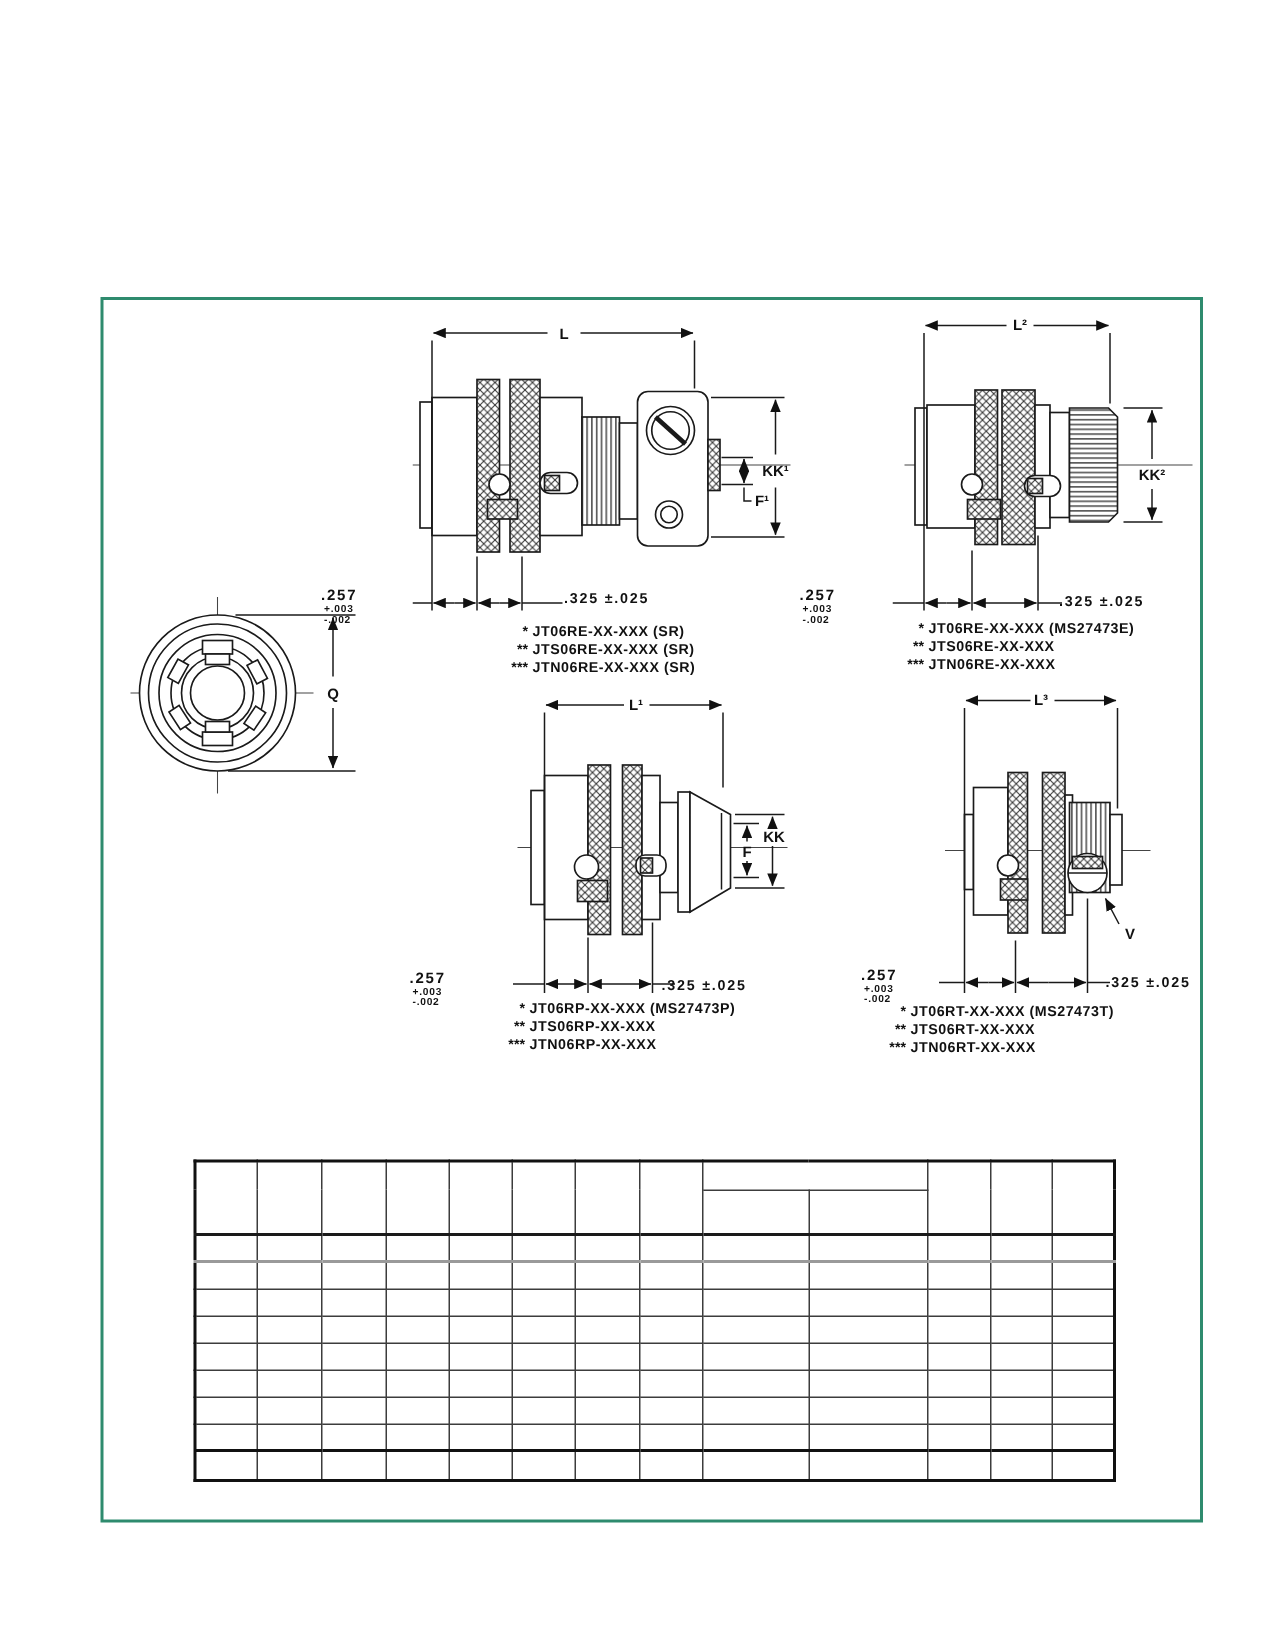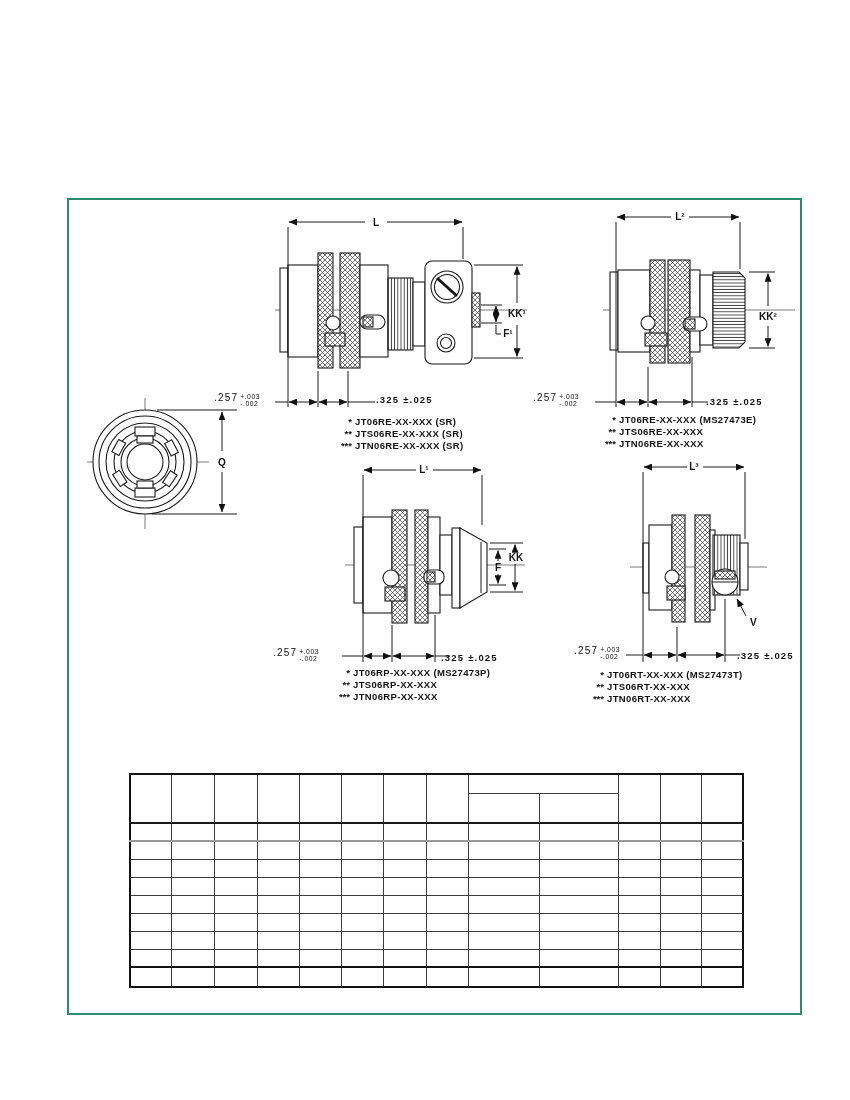--- a/index.html
+++ b/index.html
@@ -13,21 +13,21 @@
   .sxh{fill:url(#xh);stroke:#1a1a1a;stroke-width:1.1;}
   .svr{fill:url(#vr);stroke:#1a1a1a;stroke-width:1.1;}
   .shr{fill:url(#hr);stroke:#1a1a1a;stroke-width:1.1;}
   .dim{fill:none;stroke:#1a1a1a;stroke-width:1;}
   .cl{stroke:#444;stroke-width:0.7;}
   .slot{stroke:#1a1a1a;stroke-width:3;}
   .lbl{font-family:"Liberation Sans",sans-serif;font-weight:bold;font-size:10px;
        fill:#111;text-anchor:middle;}
   .lbl-l{text-anchor:start;}
   
-  .tol{position:absolute;display:flex;align-items:flex-start;font-weight:normal;color:#111;}
+  .tol{position:absolute;display:flex;align-items:flex-start;font-weight:bold;color:#111;flex-direction:column;}
   .tol-main{font-size:10px;letter-spacing:1.2px;line-height:10px;}
   .tol-stack{display:flex;flex-direction:column;font-size:6.8px;line-height:7px;
              margin-left:2px;letter-spacing:0.5px;}
   .tol-stack i{font-style:normal;}
   .tol325{position:absolute;font-size:9.5px;font-weight:bold;letter-spacing:1.2px;color:#111;}
   
   .pn{position:absolute;font-size:9.5px;font-weight:bold;letter-spacing:0.35px;color:#111;}
   .pn-line{display:flex;line-height:12px;white-space:nowrap;}
   .pn-star{width:22px;text-align:right;margin-right:3px;letter-spacing:0;}
   

